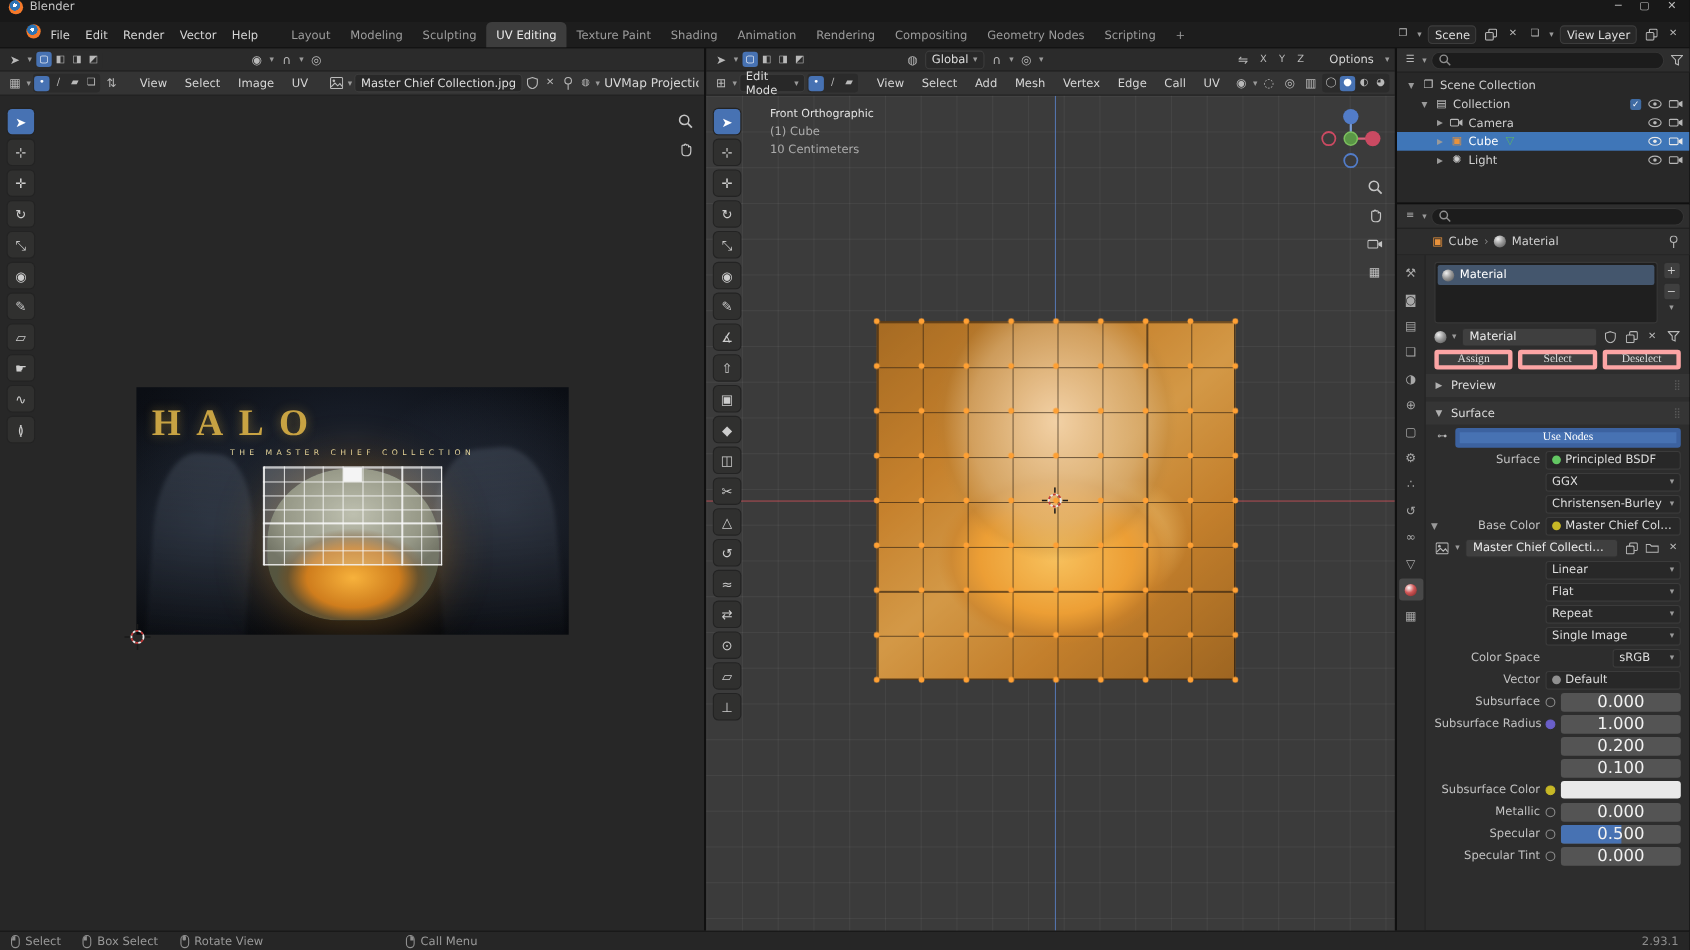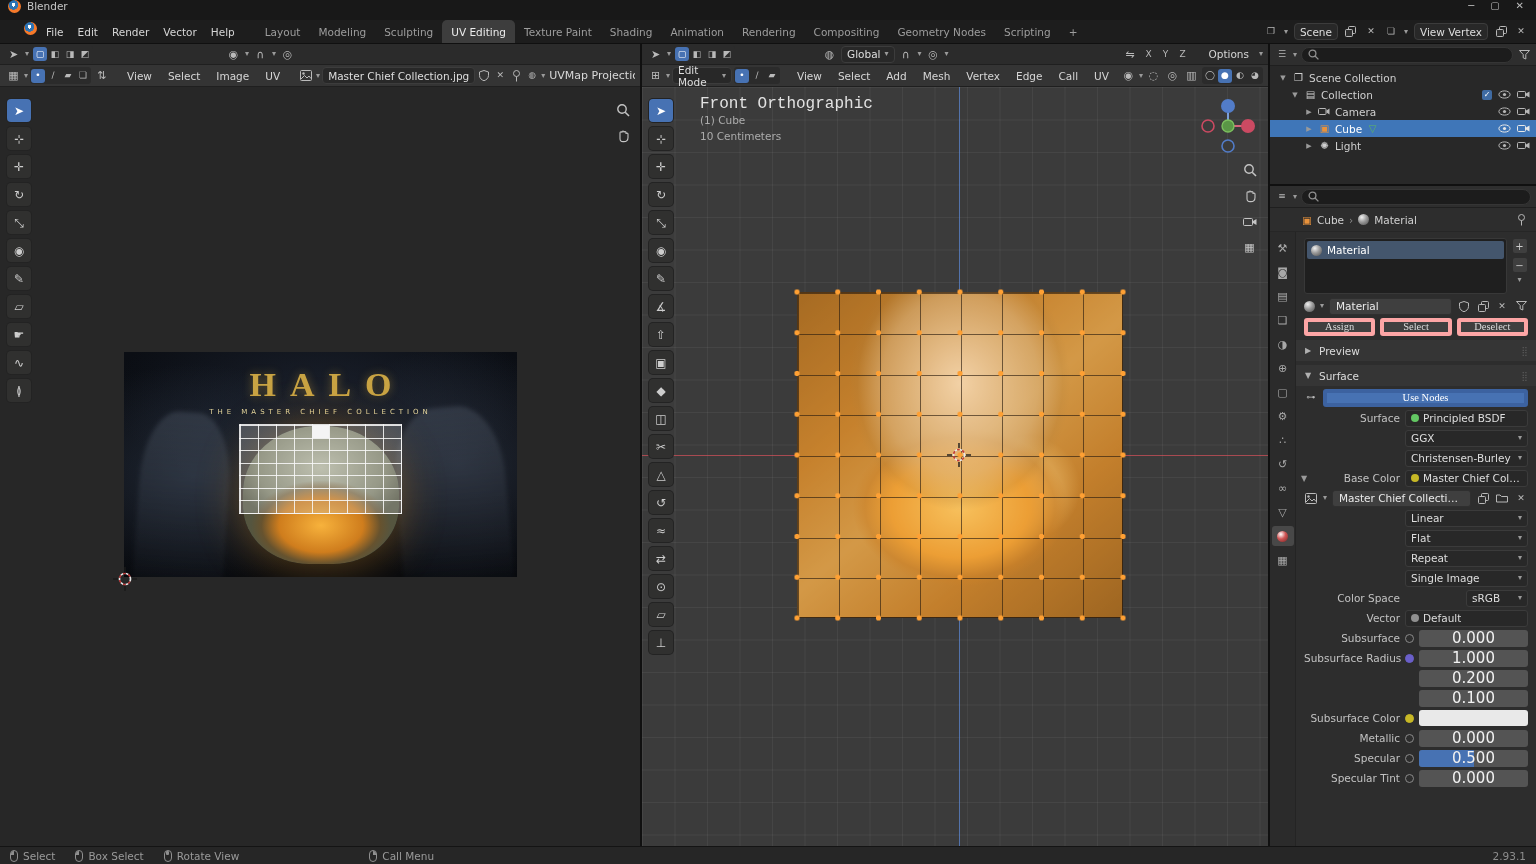--- a/index.html
+++ b/index.html
@@ -57,21 +57,21 @@
   
   .poster{position:absolute;left:124px;top:265px;width:393px;height:225px;overflow:hidden;
     background:radial-gradient(ellipse 220px 160px at 18% 55%, rgba(50,62,80,.55), transparent 70%),
                radial-gradient(ellipse 200px 170px at 85% 50%, rgba(56,66,84,.5), transparent 70%),
                radial-gradient(ellipse 260px 120px at 50% 20%, rgba(28,34,46,.9), transparent 80%),
                linear-gradient(#0b0e14, #0a0c11 60%, #07090d);}
   .poster .soldier{position:absolute;width:90px;height:180px;border-radius:40% 40% 0 0;
     background:linear-gradient(rgba(90,100,115,.35), rgba(30,35,45,.1));filter:blur(2px);}
   .poster .soldier.l{left:14px;top:60px;transform:rotate(4deg);}
   .poster .soldier.r{right:10px;top:55px;transform:rotate(-5deg);width:110px;}
-  .halo-title{position:absolute;top:14px;left:0;right:0;text-align:center;
+  .halo-title{position:absolute;top:14px;left:0;right:0;text-align:left;
     font-family:"Liberation Serif","DejaVu Serif",serif;font-weight:700;font-size:34px;letter-spacing:14px;
     color:#c8a343;text-shadow:0 0 10px rgba(200,160,60,.45);text-indent:14px;}
   .halo-sub{position:absolute;top:56px;left:0;right:0;text-align:center;font-size:7px;letter-spacing:4px;color:#e4d59c;}
   .helmet{position:absolute;left:50%;top:74px;width:156px;height:138px;transform:translateX(-50%);
     border-radius:48% 48% 42% 42%;
     background:radial-gradient(ellipse 70px 45px at 50% 72%, #f7b23c, #cf7d1d 60%, rgba(120,80,30,.5) 85%, transparent),
                radial-gradient(ellipse 90px 60px at 50% 30%, #b9b9a0, #84846a 70%, #55553f),
                linear-gradient(#a8a88c,#6c6c52);
     box-shadow:0 0 46px rgba(255,170,50,.38);}
   .uv-grid{position:absolute;left:115px;top:72px;width:163px;height:90px;border:1px solid rgba(245,245,245,.85);
@@ -90,21 +90,21 @@
                radial-gradient(circle 72px at 71% 60%, rgba(255,232,160,.9), transparent 72%),
                linear-gradient(140deg, #84561e, #b5792e 30%, #c99c55 50%, #b0752c 72%, #774e1c);}
   .mesh-tint{position:absolute;inset:0;background:rgba(233,148,45,.34);}
   .mesh-grid{position:absolute;inset:0;border:1px solid rgba(45,30,15,.7);
     background:repeating-linear-gradient(to right, rgba(45,30,15,.65) 0 1px, transparent 1px 40.75px),
                repeating-linear-gradient(to bottom, rgba(45,30,15,.65) 0 1px, transparent 1px 40.75px);}
   .mesh-dots{position:absolute;inset:-3px;
     background-image:radial-gradient(circle, #ffa033 2.4px, rgba(0,0,0,0) 3px);
     background-size:40.75px 40.75px;background-position:-17.375px -17.375px;}
   .vp-overlay-text{position:absolute;left:58px;top:9px;z-index:5;line-height:16px;}
-  .vp-overlay-text .l1{color:#ffffff;opacity:.85;font-size:16px;font-family:Liberation Mono, monospace;}
+  .vp-overlay-text .l1{color:#ffffff;opacity:.85;font-size:10px;}
   .vp-overlay-text .l2,.vp-overlay-text .l3{color:#d0d0d0;opacity:.75;font-size:10.5px;}
   .gizmo{position:absolute;right:12px;top:11px;z-index:6;}
   .cursor3d{position:absolute;left:305px;top:356px;z-index:4;}
   .cursor2d{position:absolute;left:113px;top:480px;z-index:4;}
 
   
   .outliner{height:142px;display:flex;flex-direction:column;flex:none;border-bottom:2px solid #101010;background:#282828;}
   .panel-header{height:22px;background:#2e2e2e;border-bottom:1px solid #1f1f1f;display:flex;align-items:center;gap:4px;padding:0 5px;flex:none;}
   .searchbox{flex:1;height:16px;background:#1c1c1c;border:1px solid #353535;border-radius:8px;display:flex;align-items:center;padding:0 6px;gap:4px;min-width:0;}
   .o-body{flex:1;padding-top:3px;overflow:hidden;}
@@ -216,21 +216,21 @@
       <span class="ibtn sm">
         <svg width="11" height="11">
             <rect x="3.5" y="0.5" width="7" height="7" rx="1" fill="none" stroke="#b8b8b8"></rect>
             <rect x="0.5" y="3.5" width="7" height="7" rx="1" fill="#2e2e2e" stroke="#b8b8b8"></rect>
           </svg>
       </span>
       <span class="ibtn sm">✕</span>
       <span class="ibtn sm">❏</span>
       <span class="darr">▾</span>
       <span class="selector">
-        <span>View Vertex</span>
+        <span>View Layer</span>
       </span>
       <span class="ibtn sm">
         <svg width="11" height="11">
             <rect x="3.5" y="0.5" width="7" height="7" rx="1" fill="none" stroke="#b8b8b8"></rect>
             <rect x="0.5" y="3.5" width="7" height="7" rx="1" fill="#2e2e2e" stroke="#b8b8b8"></rect>
           </svg>
       </span>
       <span class="ibtn sm">✕</span>
     </div>
   </div>

